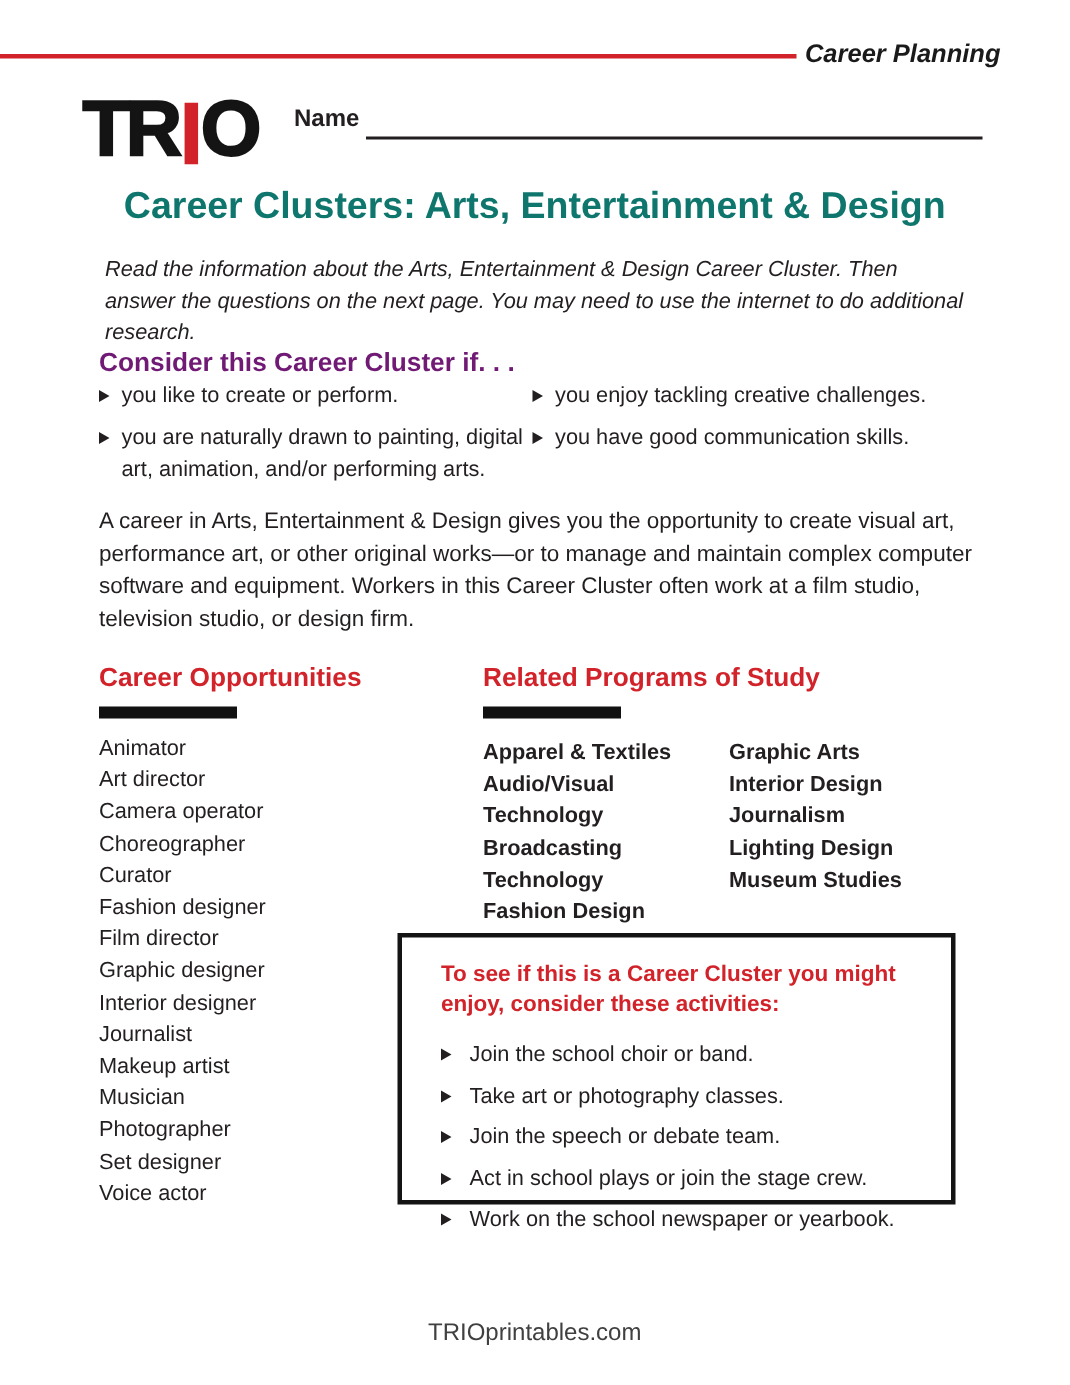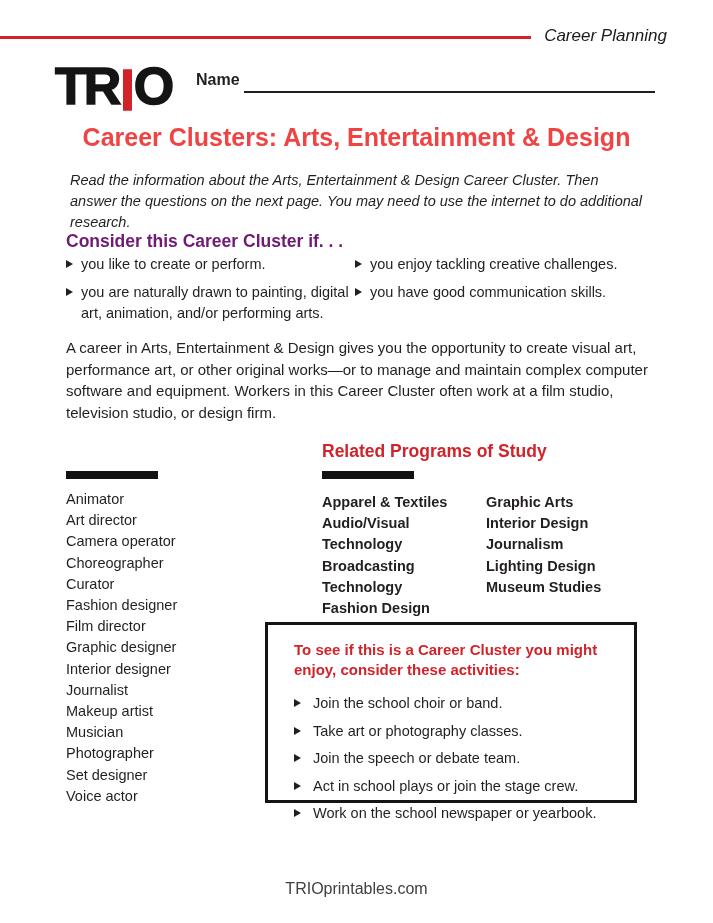--- a/index.html
+++ b/index.html
@@ -7,42 +7,42 @@
   body { font-family:"Liberation Sans", sans-serif; color:#231f20; }
   .page {
     position:relative; width:713px; height:923px; background:#ffffff;
     overflow:hidden; margin:0 auto;
   }
 
   
   .top-rule { position:absolute; left:0; top:36px; width:531px; height:3px; background:#d2232a; }
   .header-label {
     position:absolute; top:26px; right:46px;
-    font-size:17px; font-weight:normal; font-style:italic; color:#1a1a1a;
+    font-size:17px; font-weight:bold; font-style:italic; color:#1a1a1a;
   }
   .logo {
     position:absolute; left:55px; top:56px;
     font-size:52px; font-weight:bold; letter-spacing:-3px; color:#141414;
     -webkit-text-stroke:1.5px #141414;
   }
   .logo .logo-i {
     color:#d2232a; -webkit-text-stroke:1.5px #d2232a;
     display:inline-block; transform:translateY(4px) scaleY(1.1);
     padding:0 2px;
   }
   .name-label { position:absolute; left:196px; top:71px; font-size:16px; font-weight:bold;text-align:right; }
   .name-line {
     position:absolute; left:244px; top:60px; width:411px; height:33px;
     border-bottom:2px solid #231f20; display:block;
   }
 
   
   .title {
     position:absolute; top:123px; left:0; width:100%; text-align:center;
-    color:#ef4444; font-size:25px; font-weight:bold;
+    color:#0f766e; font-size:25px; font-weight:bold;
   }
   .intro {
     position:absolute; left:70px; top:170px; width:578px;
     font-style:italic; font-size:14.5px; line-height:21px;
   }
 
   
   .consider-heading {
     position:absolute; left:66px; top:231px;
     color:#701a75; font-size:17.5px; font-weight:bold;
@@ -133,20 +133,21 @@
       </div>
       <div class="bullet">
         <span class="arrow"></span>
         <span>you have good communication skills.</span>
       </div>
     </div>
   </div>
 
   <p class="description">A career in Arts, Entertainment &amp; Design gives you the opportunity to create visual art, performance art, or other original works—or to manage and maintain complex computer software and equipment. Workers in this Career Cluster often work at a film studio, television studio, or design firm.</p>
 
+  <h2 class="section-heading co-heading">Career Opportunities</h2>
   <div class="heading-bar co-bar"></div>
   <div class="career-list">
     <div class="career-item">Animator</div>
     <div class="career-item">Art director</div>
     <div class="career-item">Camera operator</div>
     <div class="career-item">Choreographer</div>
     <div class="career-item">Curator</div>
     <div class="career-item">Fashion designer</div>
     <div class="career-item">Film director</div>
     <div class="career-item">Graphic designer</div>

